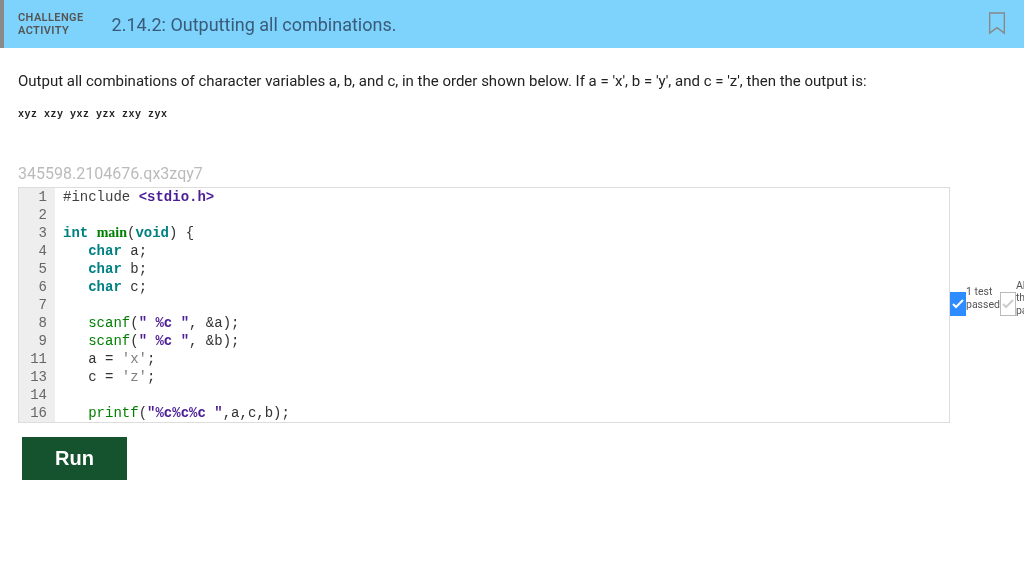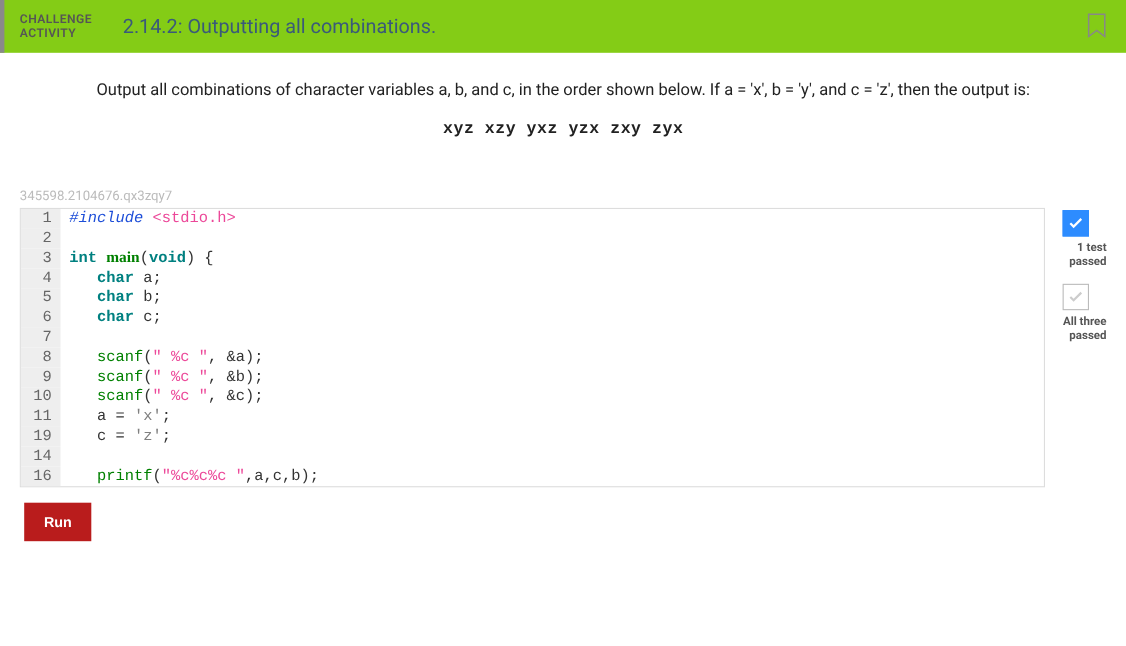--- a/index.html
+++ b/index.html
@@ -6,21 +6,21 @@
   body {
     font-family: -apple-system, BlinkMacSystemFont, "Segoe UI", Roboto, Arial, sans-serif;
     font-size: 14px;
     color: #333;
     background: #fff;
     width: 1024px;
   }
   .header-bar {
     display: flex;
     align-items: stretch;
-    background: #84cc16;
+    background: #7dd3fc;
     border-left: 4px solid #8a8a8a;
     height: 48px;
   }
   .challenge-label {
     display: flex;
     flex-direction: column;
     justify-content: center;
     padding: 0 14px;
     font-size: 11px;
     font-weight: 600;
@@ -44,24 +44,24 @@
   .bookmark-box svg { width: 22px; height: 26px; }
 
   .content {
     padding: 22px 18px 10px 18px;
   }
   .instructions {
     font-size: 15px;
     color: #222;
     line-height: 1.5;
   }
-  .instructions p { margin-bottom: 14px; text-align: center; }
-  .mono { font-family: "Courier New", Courier, monospace; font-weight: 600; font-size: 15px; letter-spacing: 0.5px;}
+  .instructions p { margin-bottom: 14px; }
+  .mono { font-family: "Courier New", Courier, monospace; font-weight: 600; font-size: 10px; letter-spacing: 0.5px;}
   .tiny-id {
-    font-size: 12px;
+    font-size: 16px;
     color: #bbb;
     padding: 0 18px;
     margin: 18px 0 4px 0;
   }
 
   .workspace {
     display: flex;
     padding: 0 18px;
   }
   .code-block {
@@ -80,62 +80,60 @@
     padding-right: 8px;
     color: #666;
     background: #eee;
     user-select: none;
     flex-shrink: 0;
   }
   .code-line {
     padding-left: 8px;
     white-space: pre;
   }
-  .k-blue { color: #1d4ed8; font-style: italic; }
+  .k-blue { color: #404040; }
   .k-green { color: #008000; font-weight: 600; font-family: Liberation Serif, serif; }
   .k-teal { color: #008080; font-weight: 600; }
-  .k-str { color: #ec4899; }
+  .k-str { color: #4c1d95; font-weight: bold; }
   .k-chr { color: #808080; }
   .k-fn { color: #008000; }
   .k-norm { color: #333; }
 
   .side-col {
     width: 56px;
     display: flex;
-    flex-direction: column;
     align-items: center;
     padding-top: 2px;
     font-size: 10.5px;
     color: #555;
     line-height: 1.2;
-    text-align: right;
-    font-weight: bold;
+    text-align: left;
   }
   .status-box {
     width: 24px;
     height: 24px;
     border: 1px solid #bbb;
     margin-bottom: 4px;
     display: flex;
     align-items: center;
     justify-content: center;
   }
   .status-box.pass {
     background: #2d8cff;
     border-color: #2d8cff;
   }
   .status-label { margin-bottom: 14px; }
 
   .run-row { padding: 14px 22px 18px 22px; }
   .run-btn {
-    background: #b91c1c;
+    background: #14532d;
     color: #fff;
     border: none;
-    padding: 10px 18px;
-    font-size: 13px;
+    padding: 10px 33px;
+    font-size: 20px;
     font-weight: 600;
     cursor: pointer;
   }
 </style>
 </head>
 <body>
 
 <div class="header-bar">
   <div class="challenge-label">
     <span>CHALLENGE</span>
@@ -190,29 +188,25 @@
       </div>
       <div class="code-row">
         <div class="gutter">8</div>
         <div class="code-line"><span class="k-norm">   </span><span class="k-fn">scanf</span><span class="k-norm">(</span><span class="k-str">" %c "</span><span class="k-norm">, &amp;a);</span></div>
       </div>
       <div class="code-row">
         <div class="gutter">9</div>
         <div class="code-line"><span class="k-norm">   </span><span class="k-fn">scanf</span><span class="k-norm">(</span><span class="k-str">" %c "</span><span class="k-norm">, &amp;b);</span></div>
       </div>
       <div class="code-row">
-        <div class="gutter">10</div>
-        <div class="code-line"><span class="k-norm">   </span><span class="k-fn">scanf</span><span class="k-norm">(</span><span class="k-str">" %c "</span><span class="k-norm">, &amp;c);</span></div>
-      </div>
-      <div class="code-row">
         <div class="gutter">11</div>
         <div class="code-line"><span class="k-norm">   a = </span><span class="k-chr">'x'</span><span class="k-norm">;</span></div>
       </div>
       <div class="code-row">
-        <div class="gutter">19</div>
+        <div class="gutter">13</div>
         <div class="code-line"><span class="k-norm">   c = </span><span class="k-chr">'z'</span><span class="k-norm">;</span></div>
       </div>
       <div class="code-row">
         <div class="gutter">14</div>
         <div class="code-line">&nbsp;</div>
       </div>
       <div class="code-row">
         <div class="gutter">16</div>
         <div class="code-line"><span class="k-norm">   </span><span class="k-fn">printf</span><span class="k-norm">(</span><span class="k-str">"%c%c%c "</span><span class="k-norm">,a,c,b);</span></div>
       </div>

